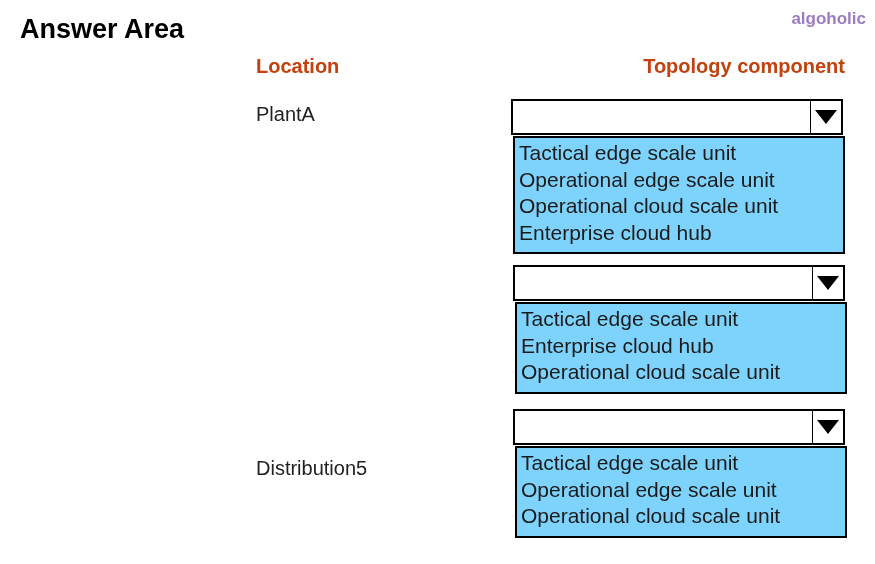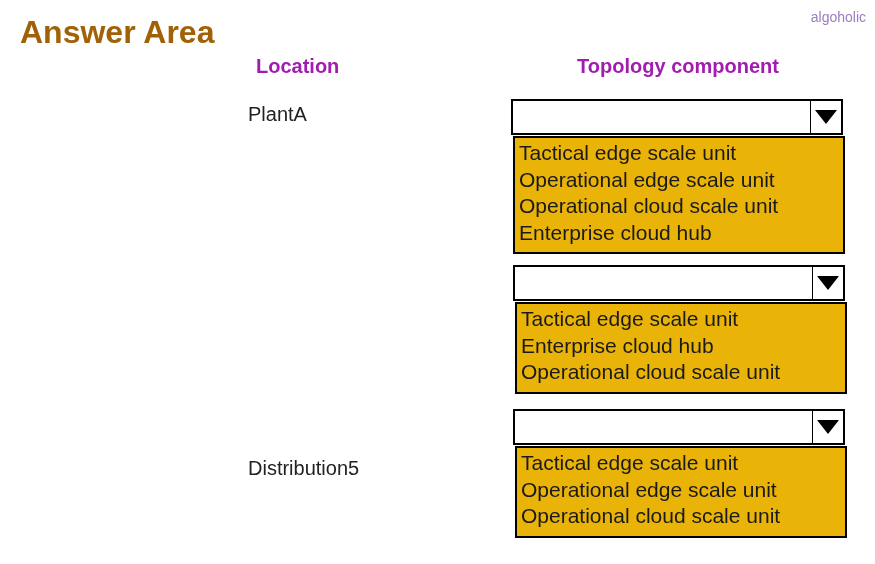--- a/index.html
+++ b/index.html
@@ -13,48 +13,48 @@
     position: relative;
     width: 875px;
     height: 564px;
     background: #ffffff;
     overflow: hidden;
   }
   .page-title {
     position: absolute;
     left: 20px;
     top: 14px;
-    font-size: 32px;
+    font-size: 27px;
     font-weight: bold;
-    color: #a16207;
+    color: #000000;
     letter-spacing: 0px;
   }
   .watermark {
     position: absolute;
     right: 9px;
     top: 9px;
-    font-size: 14px;
-    font-weight: normal;
+    font-size: 17px;
+    font-weight: bold;
   }
   .col-header {
     position: absolute;
     top: 55px;
     font-size: 20px;
     font-weight: bold;
-    color: #a21caf;
+    color: #c2410c;
   }
   .col-header.location { left: 256px; }
   .col-header.component {
     left: 511px;
     width: 334px;
-    text-align: center;
+    text-align: right;
   }
   .row-label {
     position: absolute;
-    left: 248px;
+    left: 256px;
     font-size: 20px;
     color: #222222;
   }
   .widget {
     position: absolute;
     width: 332px;
   }
   .dropdown {
     box-sizing: border-box;
     width: 100%;
@@ -85,21 +85,21 @@
     border-left: 11px solid transparent;
     border-right: 11px solid transparent;
     border-top: 14px solid #000000;
   }
   .options-list {
     box-sizing: border-box;
     margin-top: 1px;
     margin-left: 2px;
     width: 100%;
     border: 2px solid #000000;
-    background: #eab308;
+    background: #7dd3fc;
     padding: 2px 2px 6px 4px;
   }
   .option-item {
     font-size: 21px;
     line-height: 26.5px;
     white-space: nowrap;
     cursor: pointer;
   }
   
   .g1-label { top: 103px; }

